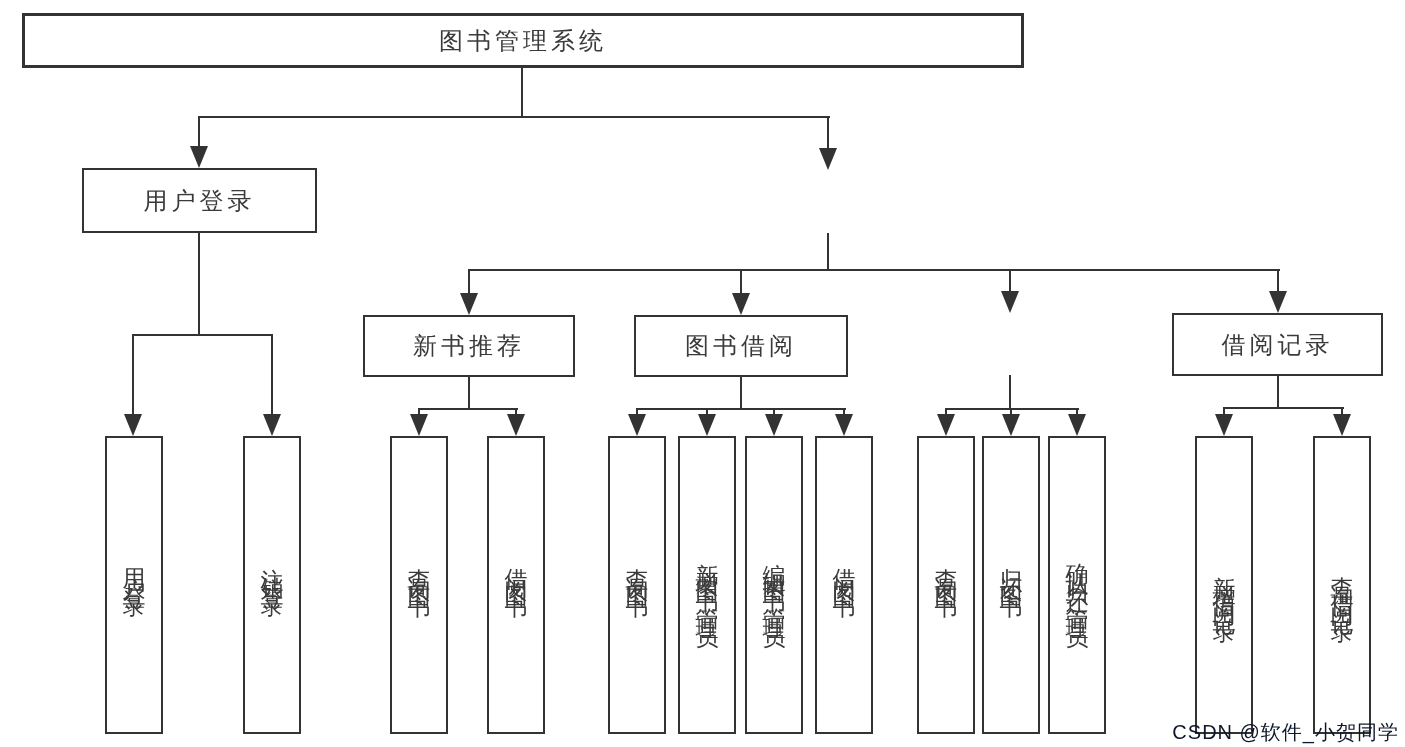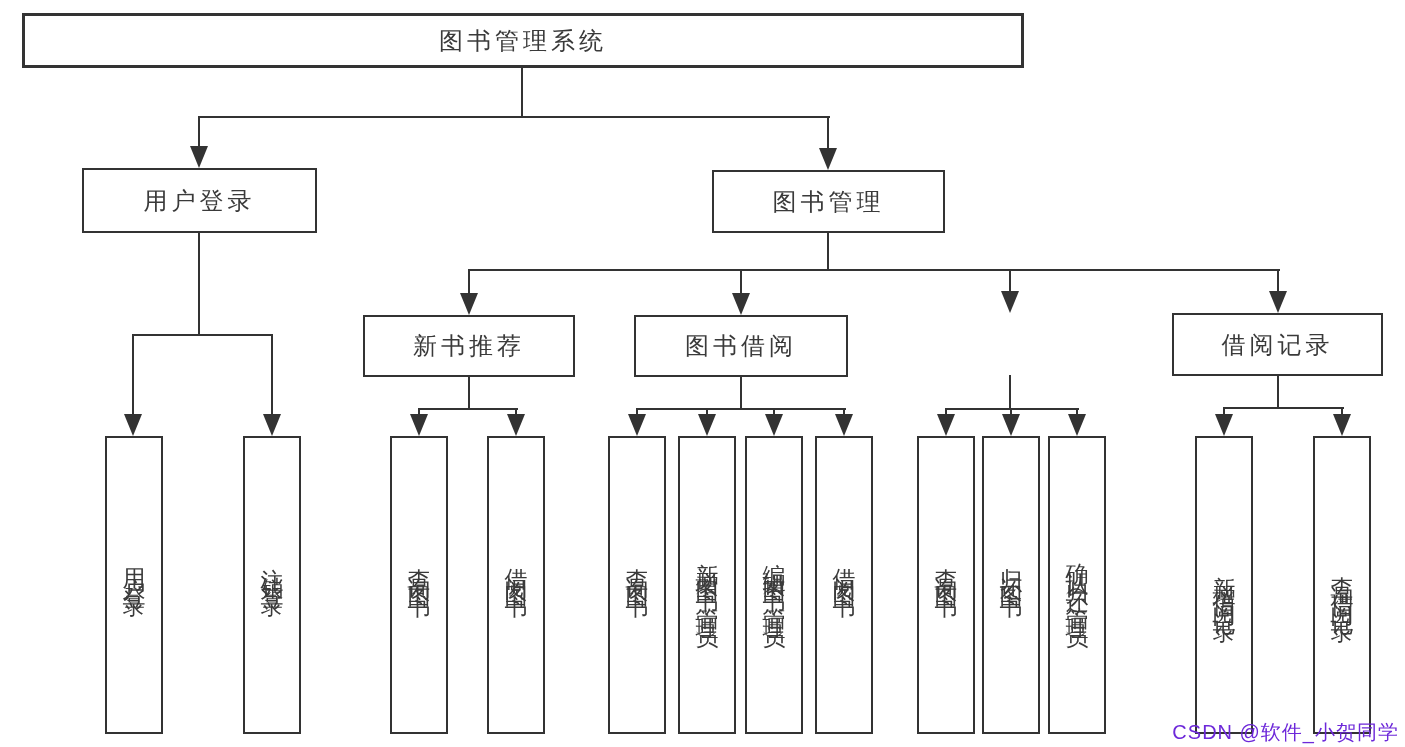--- a/index.html
+++ b/index.html
@@ -22,33 +22,32 @@
   }
   .vshort { padding-bottom:34px; }
   .hline, .vline { position:absolute; background:#333333; }
   .arrow {
     position:absolute; width:0; height:0;
     border-left:9px solid transparent; border-right:9px solid transparent;
     border-top:22px solid #333333;
   }
   .watermark {
     position:absolute; right:6px; top:719px;
-    font-size:20px; color:#6d28d9; letter-spacing:1px;
+    font-size:20px; color:#0f172a; letter-spacing:1px;
   }
 </style>
 </head>
 <body>
 
 <div class="stage">
 
   <div class="box root" style="left:22px;top:13px;width:1002px;height:55px;">图书管理系统</div>
 
   <div class="box" style="left:82px;top:168px;width:235px;height:65px;">用户登录</div>
 
-  <div class="box" style="left:712px;top:170px;width:233px;height:63px;">图书管理</div>
 
   <div class="box" style="left:634px;top:315px;width:214px;height:62px;">图书借阅</div>
 
   <div class="box" style="left:363px;top:315px;width:212px;height:62px;">新书推荐</div>
 
 
   <div class="box" style="left:1172px;top:313px;width:211px;height:63px;">借阅记录</div>
 
   <div class="box vbox vshort" style="left:105px;top:436px;width:58px;height:298px;">用户登录</div>
   <div class="box vbox vshort" style="left:243px;top:436px;width:58px;height:298px;">注销登录</div>

